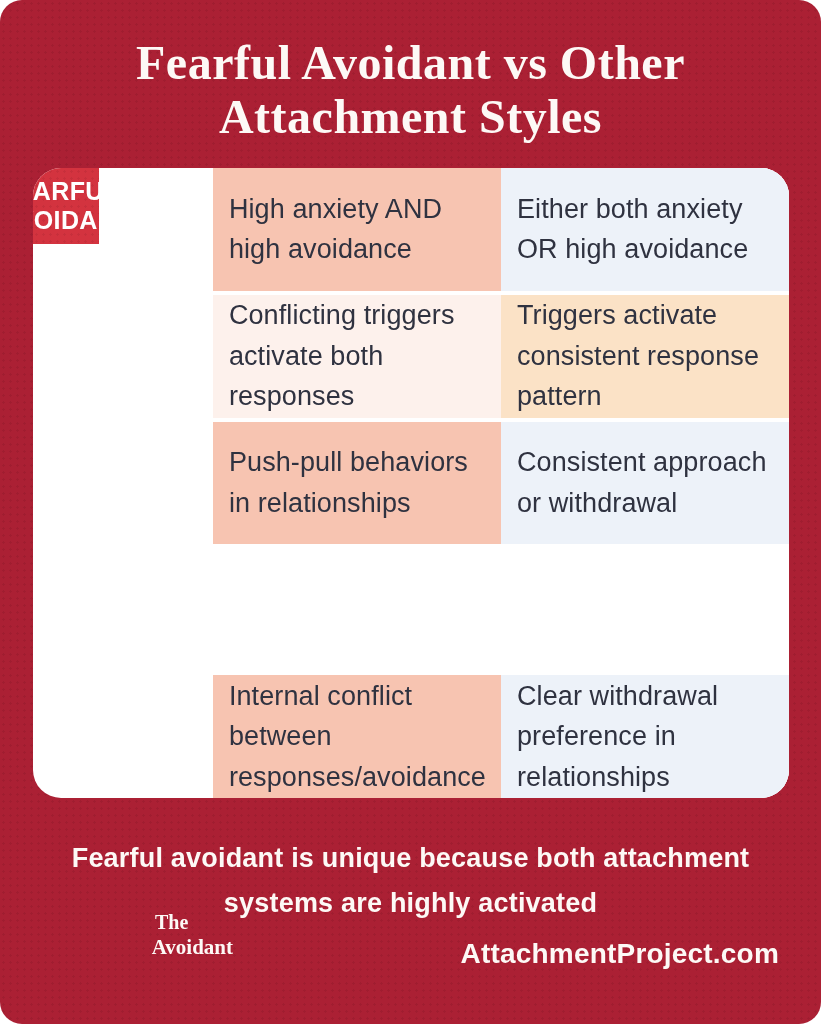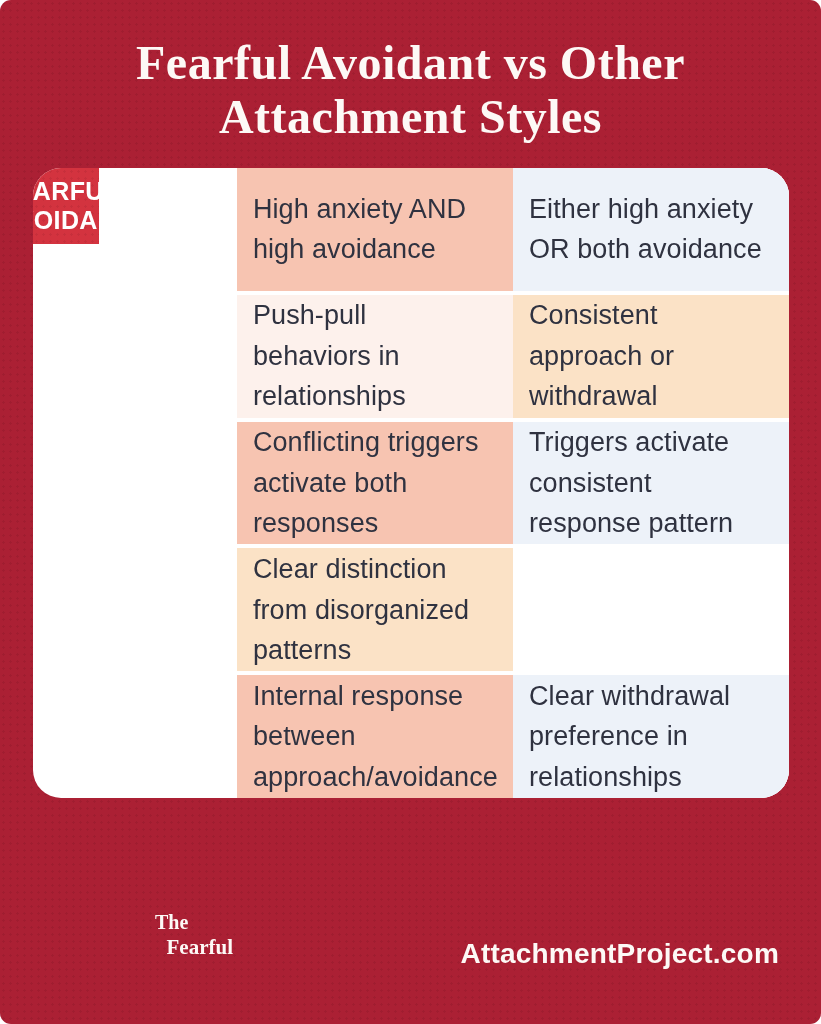--- a/index.html
+++ b/index.html
@@ -8,21 +8,21 @@
     background: #ffffff;
     font-family: "Liberation Sans", sans-serif;
   }
   .canvas {
     position: relative;
     width: 821px;
     height: 1024px;
     background-color: #ab2034;
     background-image: radial-gradient(rgba(60,0,10,0.10) 1px, transparent 1.4px);
     background-size: 7px 7px;
-    border-radius: 11px;
+    border-radius: 22px;
     overflow: hidden;
   }
   
   .title {
     position: absolute;
     top: 36px;
     left: 0;
     width: 100%;
     text-align: center;
     color: #fdf9f6;
@@ -65,21 +65,20 @@
     background-size: 7px 7px;
   }
   .th-left  { background-color: #d3333f; }
   .th-right { background-color: #5c4a8c; }
   .tbody {
     flex: 1;
     display: flex;
     flex-direction: column;
     gap: 4px;
     background: #ffffff;
-    margin-left: 24px;
   }
   .tr {
     flex: 1;
     display: flex;
   }
   .td {
     width: 50%;
     display: flex;
     align-items: center;
     padding: 0 22px 0 16px;
@@ -152,41 +151,41 @@
     <div class="title-inner">Fearful Avoidant vs Other Attachment Styles</div>
   </div>
 
   <div class="table">
     <div class="thead">
       <div class="th th-left">FEARFUL AVOIDANT</div>
     </div>
     <div class="tbody">
       <div class="tr">
         <div class="td td-left">High anxiety AND high avoidance</div>
-        <div class="td td-right">Either high anxiety OR both avoidance</div>
+        <div class="td td-right">Either both anxiety OR high avoidance</div>
+      </div>
+      <div class="tr">
+        <div class="td td-left">Conflicting triggers activate both responses</div>
+        <div class="td td-right">Triggers activate consistent response pattern</div>
       </div>
       <div class="tr">
         <div class="td td-left">Push-pull behaviors in relationships</div>
         <div class="td td-right">Consistent approach or withdrawal</div>
       </div>
       <div class="tr">
-        <div class="td td-left">Conflicting triggers activate both responses</div>
-        <div class="td td-right">Triggers activate consistent response pattern</div>
       </div>
       <div class="tr">
-        <div class="td td-right">Clear distinction from disorganized patterns</div>
-      </div>
-      <div class="tr">
-        <div class="td td-left">Internal response between approach/avoidance</div>
+        <div class="td td-left">Internal conflict between responses/avoidance</div>
         <div class="td td-right">Clear withdrawal preference in relationships</div>
       </div>
     </div>
   </div>
 
+  <div class="tagline">Fearful avoidant is unique because both attachment systems are highly activated</div>
 
   <div class="logo">
     <div class="logo-the">The</div>
-    <div class="logo-project">Fearful</div>
+    <div class="logo-project">Avoidant</div>
   </div>
 
   <div class="website">AttachmentProject.com</div>
 
 </div>
 
 </body></html>

